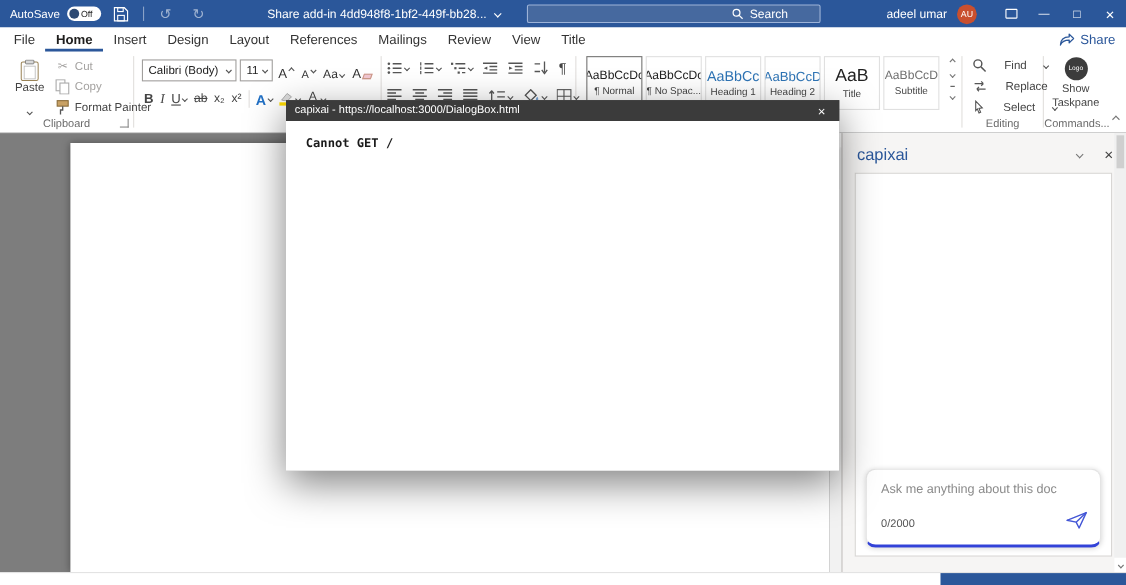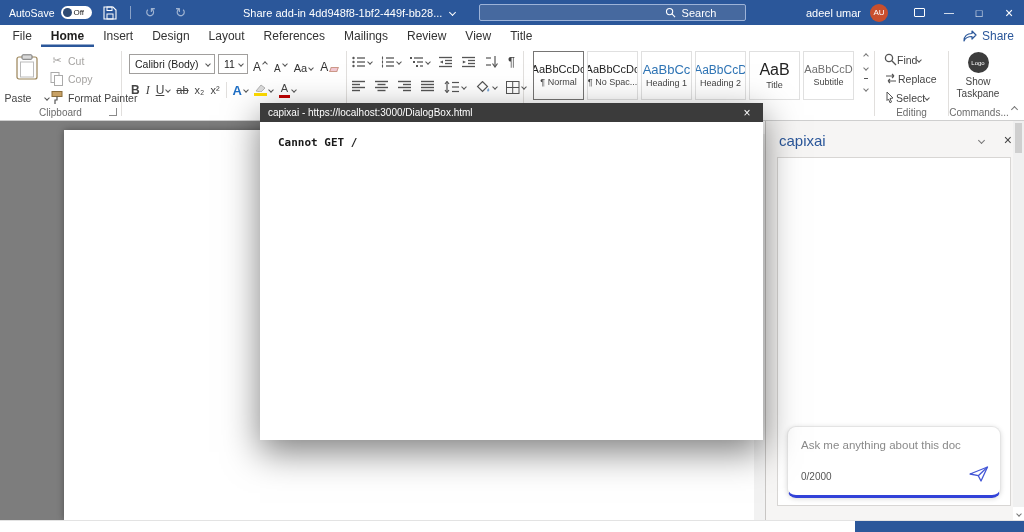--- a/index.html
+++ b/index.html
@@ -37,21 +37,21 @@
   .tab.active{color:#1f1e1d;font-weight:700;box-shadow:inset 0 -2.6px 0 #2b579a}
   .share-btn{position:absolute;right:10px;top:0;height:22px;display:flex;align-items:center;gap:5px;color:#2b579a}
 
   
   .ribbon{position:absolute;top:47px;left:0;right:0;height:74px;background:#fff;border-bottom:1px solid #cfcfcf;font-size:10.5px;color:#444}
   .vsep{position:absolute;top:4px;bottom:4px;width:1px;background:#e1dfdd}
   .grp-label{position:absolute;bottom:2px;font-size:10px;color:#6b6b6b;text-align:center;white-space:nowrap;overflow:hidden}
   .launch{position:absolute;bottom:4px;width:8px;height:8px;border-right:1.1px solid #8a8a8a;border-bottom:1.1px solid #8a8a8a}
   .ribbon-collapse{position:absolute;right:7px;bottom:6px}
   .paste-btn{position:absolute;left:7px;top:5px;width:40px;height:54px;display:flex;flex-direction:column;align-items:center;justify-content:space-between;padding:2px 0}
-  .pb-label{display:flex;flex-direction:row;align-items:center;gap:14px;color:#444}
+  .pb-label{display:flex;flex-direction:column;align-items:center;gap:14px;color:#444}
   .clip-col{position:absolute;left:50px;top:7px;display:flex;flex-direction:column;gap:5px}
   .sbtn{display:flex;align-items:center;gap:4px;white-space:nowrap;color:#444}
   .sbtn.disabled{color:#a5a3a1}
   .sbtn .ficon{width:14px;text-align:center;font-size:11px}
   .font-r1{position:absolute;left:129px;top:7px;display:flex;gap:3px}
   .combo{border:1px solid #a19f9d;height:20px;background:#fff;display:flex;align-items:center;justify-content:space-between;padding:0 4px 0 5px;color:#222}
   .combo.name{width:86px}.combo.size{width:30px}
   .fbtn{display:flex;align-items:flex-end;gap:2px;font-size:12px;color:#333;padding:0 2px}
   .sup{margin-bottom:8px}
   .eraser{width:8px;height:5px;background:#f2c7d2;border:1px solid #c98;transform:skewX(-20deg);margin-bottom:2px}
@@ -75,34 +75,34 @@
   .style-item.selected{border:1.5px solid #767574}
   .pv{font-size:11px;color:#222;line-height:1;white-space:nowrap}
   .pv.h1{color:#2e74b5;font-size:13px}
   .pv.h2{color:#2e74b5;font-size:12px}
   .pv.ti{font-size:16px}
   .pv.sub{color:#707070}
   .sname{font-size:9px;color:#444;white-space:nowrap}
   .gal-arrows{position:absolute;left:860px;top:7px;width:12px;display:flex;flex-direction:column;gap:8px;align-items:center}
   .more{border-top:1.2px solid #555;padding-top:2px}
   .editing-col{position:absolute;left:884px;top:6px;display:flex;flex-direction:column;gap:6px;color:#444}
-  .erow{display:flex;align-items:center;gap:0;white-space:nowrap}
+  .erow{display:flex;align-items:center;gap:16px;white-space:nowrap}
   .commands-col{position:absolute;left:950px;top:5px;width:56px;display:flex;flex-direction:column;align-items:center;gap:3px}
   .logo-circle{width:21px;height:21px;border-radius:50%;background:#3c3c3c;color:#fff;font-size:6px;display:flex;align-items:center;justify-content:center}
   .cmd-label{font-size:10px;color:#444;text-align:center;line-height:1.2;width:56px}
 
   
   .docarea{position:absolute;top:121px;left:0;width:765px;bottom:12px;background:#7d7d7d}
   .page{position:absolute;left:64px;top:9px;width:690px;bottom:0;background:#fff;box-shadow:0 0 7px rgba(0,0,0,.35)}
   .vscroll{position:absolute;right:0;top:0;width:11px;bottom:0;background:#f2f2f2}
   .scroll-arrow{height:13px;background:#fff;display:flex;align-items:center;justify-content:center}
   .thumb{margin:2px 2px 0;height:36px;background:#c4c4c4}
 
   
-  .dialog{position:absolute;left:260px;top:103px;width:503px;height:337px;z-index:40;background:#737373;box-shadow:0 12px 34px rgba(0,0,0,.5)}
+  .dialog{position:absolute;left:260px;top:91px;width:503px;height:337px;z-index:40;background:#737373;box-shadow:0 12px 34px rgba(0,0,0,.5)}
   .dialog-titlebar{height:19px;background:#3b3b3b;color:#fff;display:flex;align-items:center;font-size:10px;padding:0 8px;gap:6px}
   .dialog-title{flex:1;white-space:nowrap;overflow:hidden}
   .dialog-close{width:16px;text-align:center;font-size:12px;display:flex;align-items:center;justify-content:center}
   .dialog-body{position:absolute;top:19px;left:0;right:0;bottom:0;background:#fff}
   .dialog-text{position:absolute;left:18px;top:14px;font-family:"DejaVu Sans Mono","Liberation Mono",monospace;font-size:11px;font-weight:600;color:#1a1a1a}
 
   
   .taskpane{position:absolute;left:765px;top:121px;right:0;bottom:12px;background:#f6f5f4;border-left:1px solid #c8c6c4}
   .tp-header{position:absolute;top:7px;left:13px;right:12px;height:24px;display:flex;align-items:center;gap:20px}
   .tp-title{color:#2b579a;font-size:15px}

